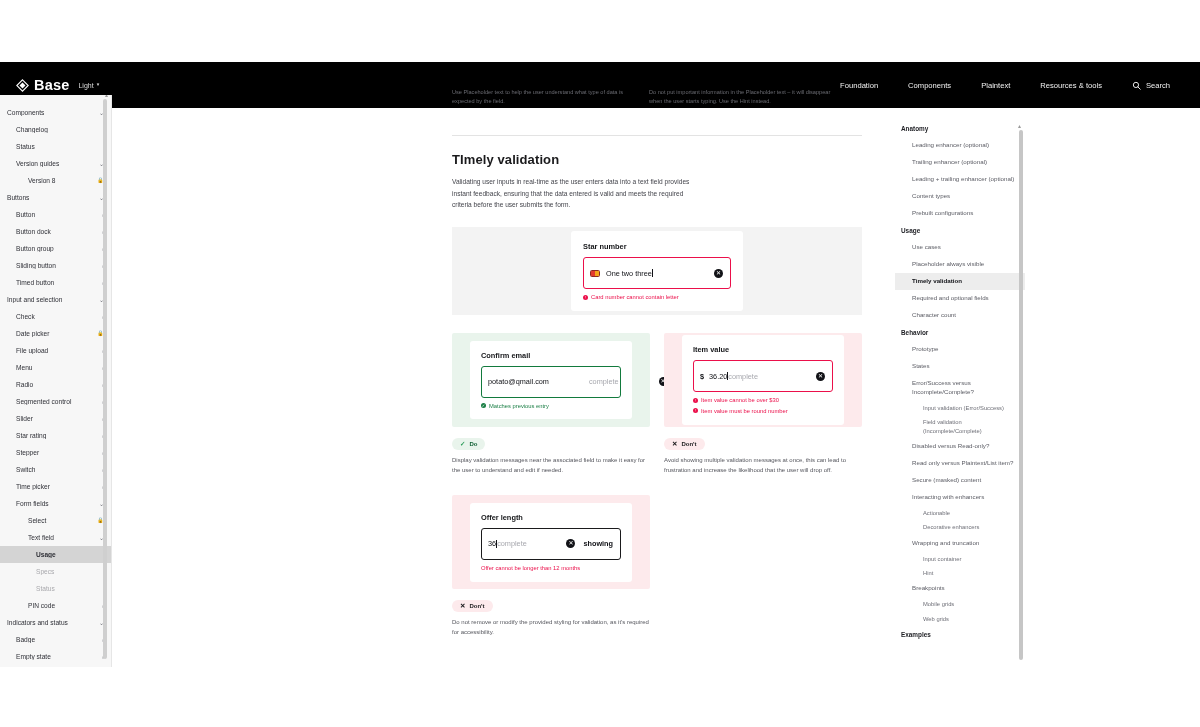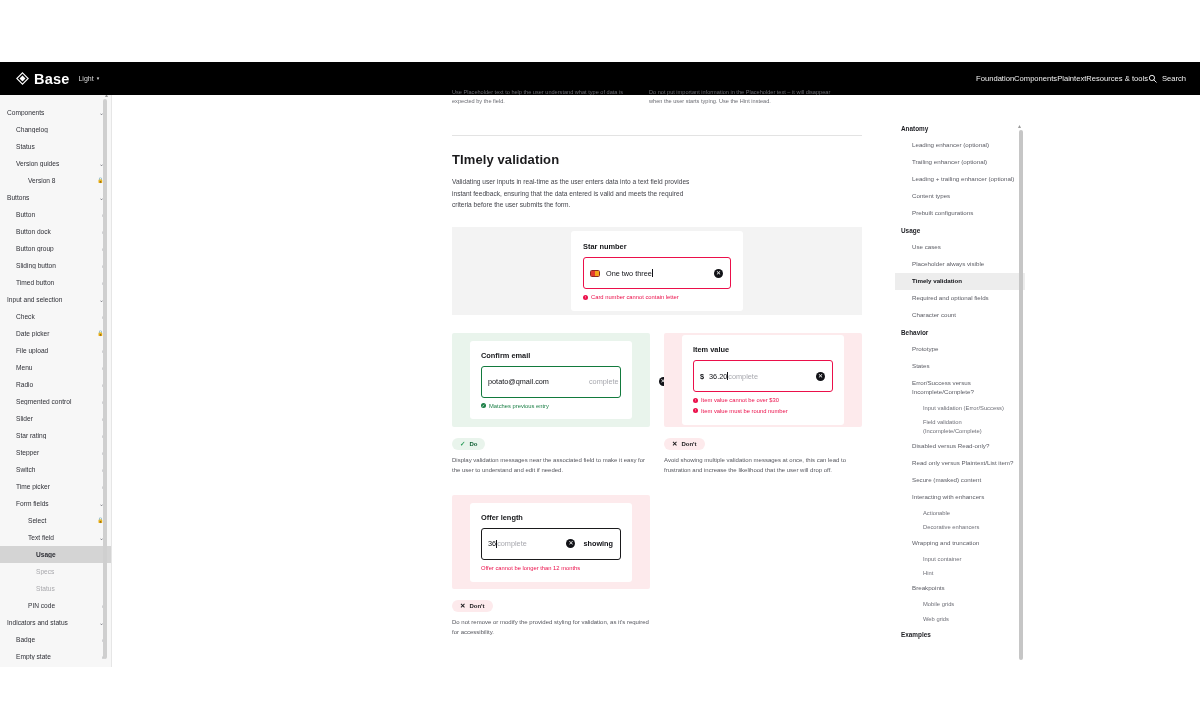--- a/index.html
+++ b/index.html
@@ -12,21 +12,21 @@
   }
   #page {
     position: relative;
     width: 1200px; height: 727px;
     background: #ffffff;
   }
 
   
   .topnav {
     position: absolute; left: 0; top: 62px;
-    width: 1200px; height: 33px;
+    width: 1200px; height: 46px;
     background: #000000;
     display: flex; align-items: center;
     color: #ffffff;
   }
   .brand {
     display: flex; align-items: center; gap: 5px;
     margin-left: 16px;
   }
   .brand-mark {
     width: 13px; height: 13px;
@@ -35,21 +35,21 @@
   .brand-name {
     font-size: 14.5px; font-weight: bold; letter-spacing: .2px; color:#fff;
   }
   .theme-switch {
     display: flex; align-items: center; gap: 3px;
     margin-left: 9px; font-size: 7px; color: #dcdcdc;
   }
   .theme-caret { font-size: 5px; color: #dcdcdc; position: relative; top: -1px;}
   .nav-right {
     margin-left: auto; display: flex; align-items: center;
-    margin-right: 14px;
+    gap: 30px; margin-right: 30px;
   }
   .nav-link { font-size: 7.6px; color: #f2f2f2; white-space: nowrap; }
   .nav-search { display: flex; align-items: flex-start; gap: 5px; }
   .nav-search svg { display: block; }
 
   
   .left-sidebar {
     position: absolute; left: 0; top: 95px;
     width: 112px; height: 572px;
     background: #f7f7f7;

